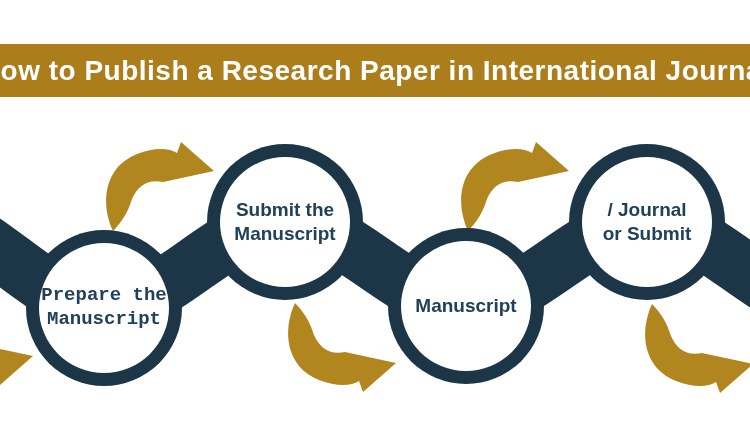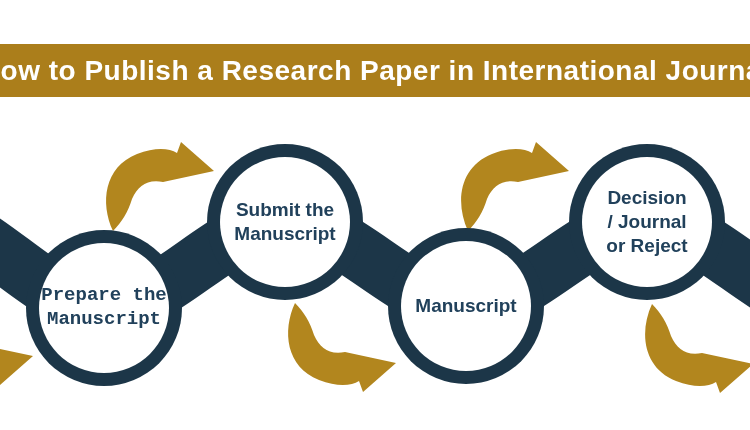--- a/index.html
+++ b/index.html
@@ -103,18 +103,17 @@
     <span>Manuscript</span>
   </div>
   <div class="step-label label-2">
     <span>Submit the</span>
     <span>Manuscript</span>
   </div>
   <div class="step-label label-3">
     <span>Manuscript</span>
   </div>
   <div class="step-label label-4">
-    <span>Decision</span>
     <span>/ Journal</span>
-    <span>or Reject</span>
+    <span>or Submit</span>
   </div>
 
 </div>
 
 </body></html>

